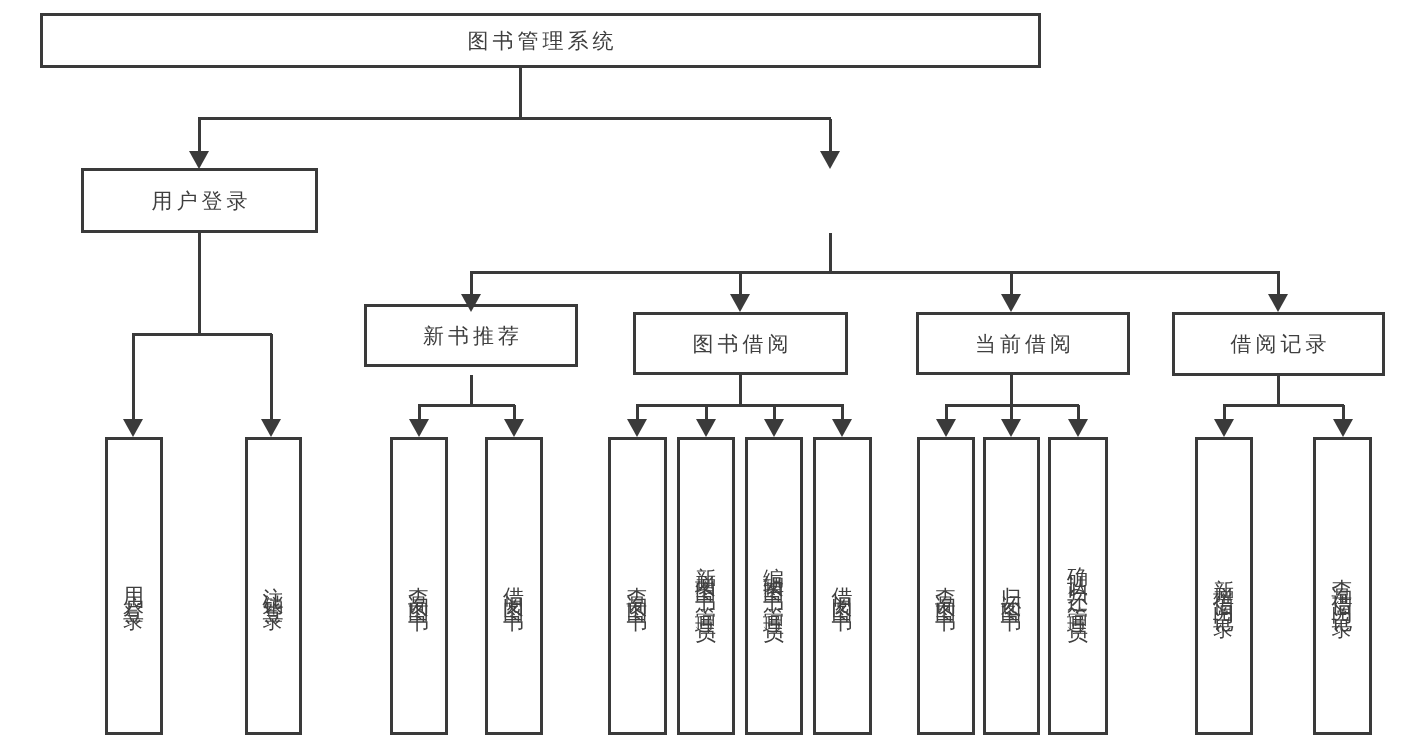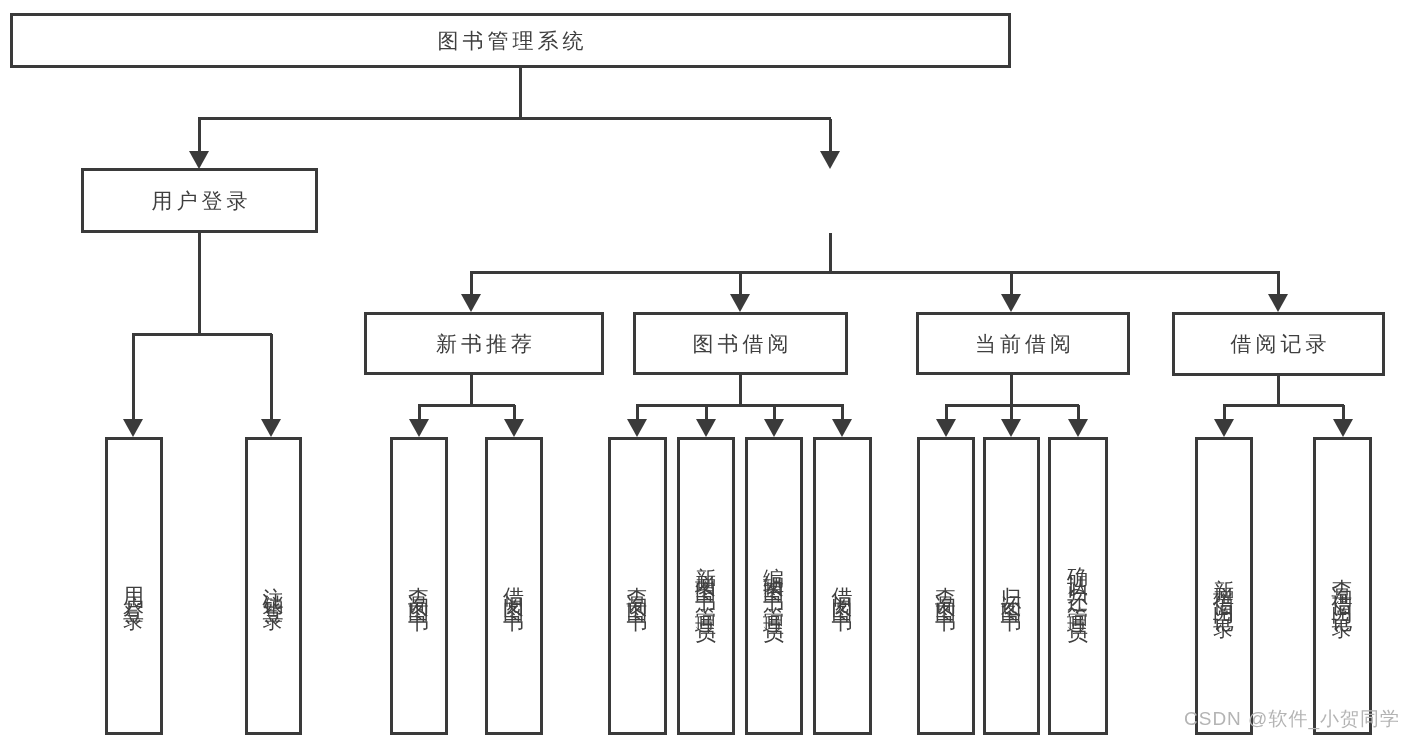--- a/index.html
+++ b/index.html
@@ -30,30 +30,30 @@
   .watermark {
     position:absolute; left:1184px; top:706px;
     font-size:19px; letter-spacing:1px; color:#b4b4b4; white-space:nowrap;
   }
 </style>
 </head>
 <body>
 
 <div class="stage">
 
-  <div class="box" style="left:10px; top:13px; width:1001px; height:55px;">
+  <div class="box" style="left:40px; top:13px; width:1001px; height:55px;">
     <span class="hlbl">图书管理系统</span>
   </div>
 
   <div class="box" style="left:81px; top:168px; width:237px; height:65px;">
     <span class="hlbl">用户登录</span>
   </div>
 
 
-  <div class="box" style="left:364px; top:312px; width:240px; height:63px;">
+  <div class="box" style="left:364px; top:304px; width:214px; height:63px;">
     <span class="hlbl">新书推荐</span>
   </div>
 
   <div class="box" style="left:633px; top:312px; width:215px; height:63px;align-items:center;">
     <span class="hlbl">图书借阅</span>
   </div>
 
   <div class="box" style="left:904px; top:312px; width:214px; height:63px;margin-left:12px;">
     <span class="hlbl">当前借阅</span>
   </div>
@@ -158,15 +158,14 @@
   <div class="vline" style="left:1077px; top:405px; height:15px;"></div>
   <div class="arrow" style="left:1068px; top:419px;"></div>
 
   <div class="vline" style="left:1277px; top:375px; height:32px;"></div>
   <div class="hline" style="left:1223px; top:404px; width:121px;"></div>
   <div class="vline" style="left:1223px; top:405px; height:15px;"></div>
   <div class="arrow" style="left:1214px; top:419px;"></div>
   <div class="vline" style="left:1342px; top:405px; height:15px;"></div>
   <div class="arrow" style="left:1333px; top:419px;"></div>
 
-  <div class="watermark">CSDN @软件_小贺同学</div>
 
 </div>
 
 </body></html>

